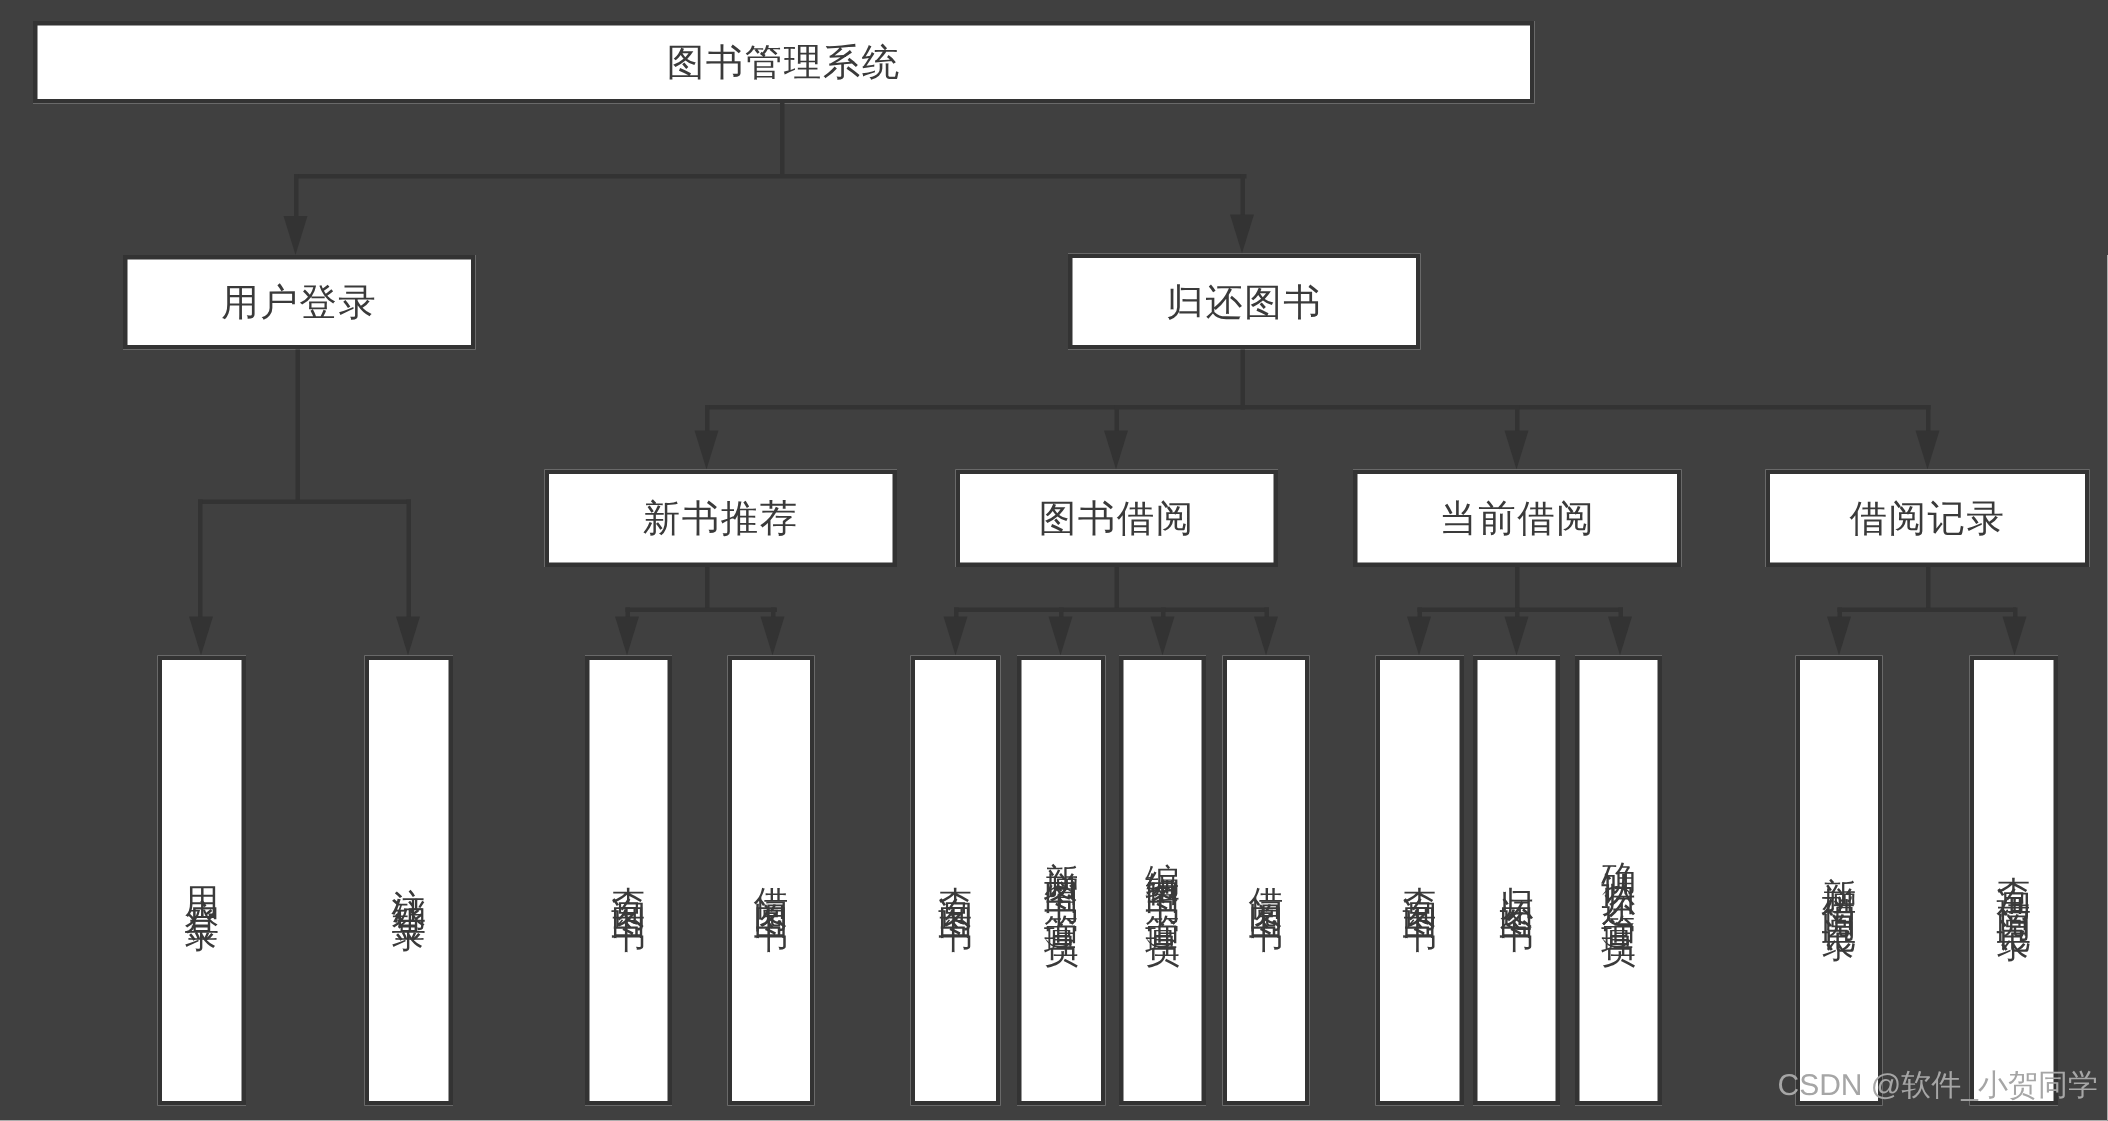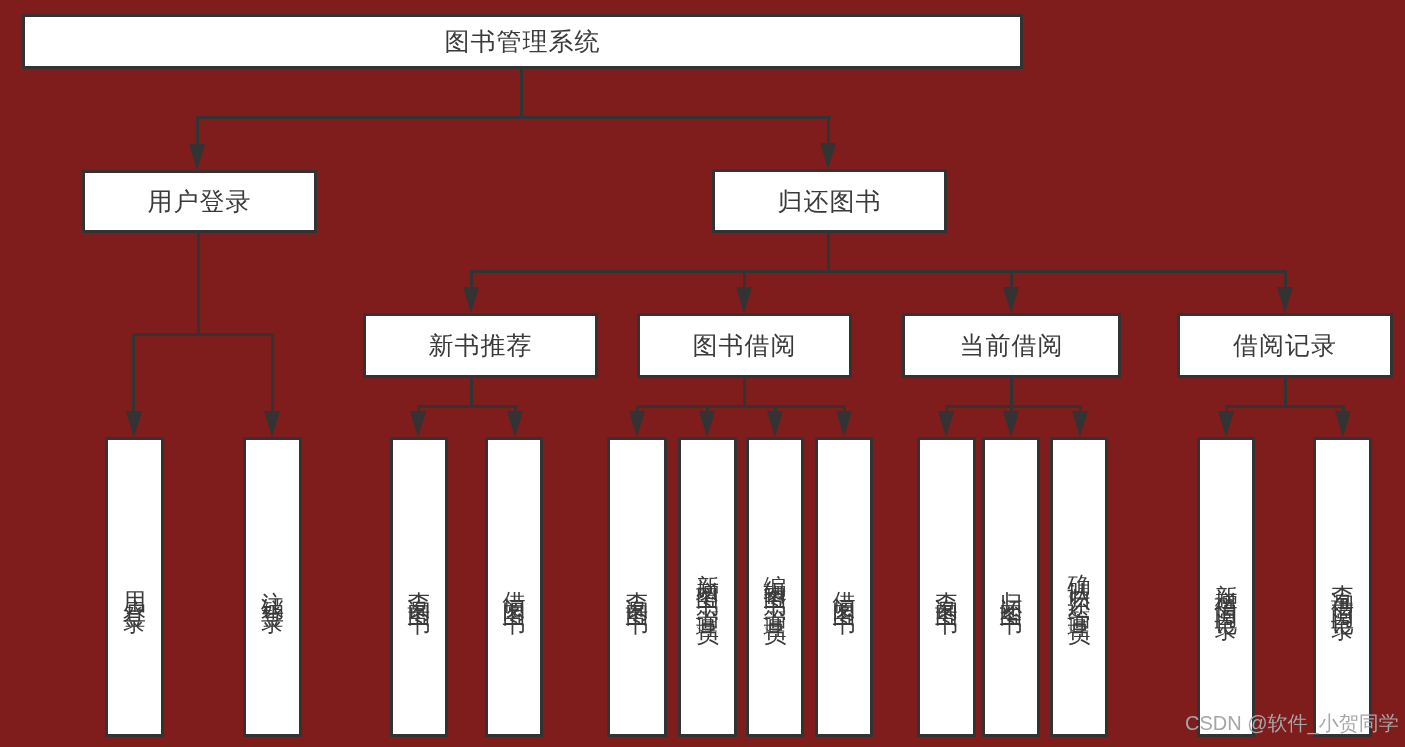--- a/index.html
+++ b/index.html
@@ -1,17 +1,17 @@
 <!DOCTYPE html>
 <html><head>
 <meta charset="utf-8">
 <style>
   * { margin:0; padding:0; box-sizing:border-box; }
   html,body { background:#ffffff; font-family:"Liberation Sans", sans-serif; }
-  .stage { position:relative; width:1405px; height:747px; background:#7f1d1d; overflow:hidden; }
+  .stage { position:relative; width:1405px; height:747px; background:#404040; overflow:hidden; }
 
   .box {
     position:absolute;
     border:3px solid #333333;
     background:#ffffff;
     display:flex;
     align-items:center;
     justify-content:center;
     color:#3a3a3a;
   }

